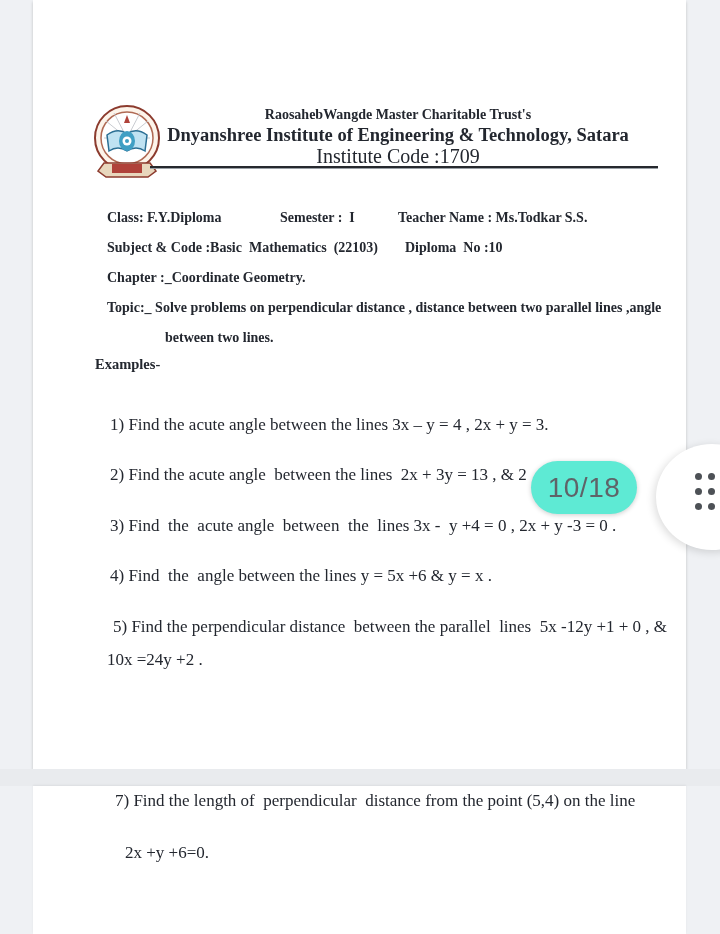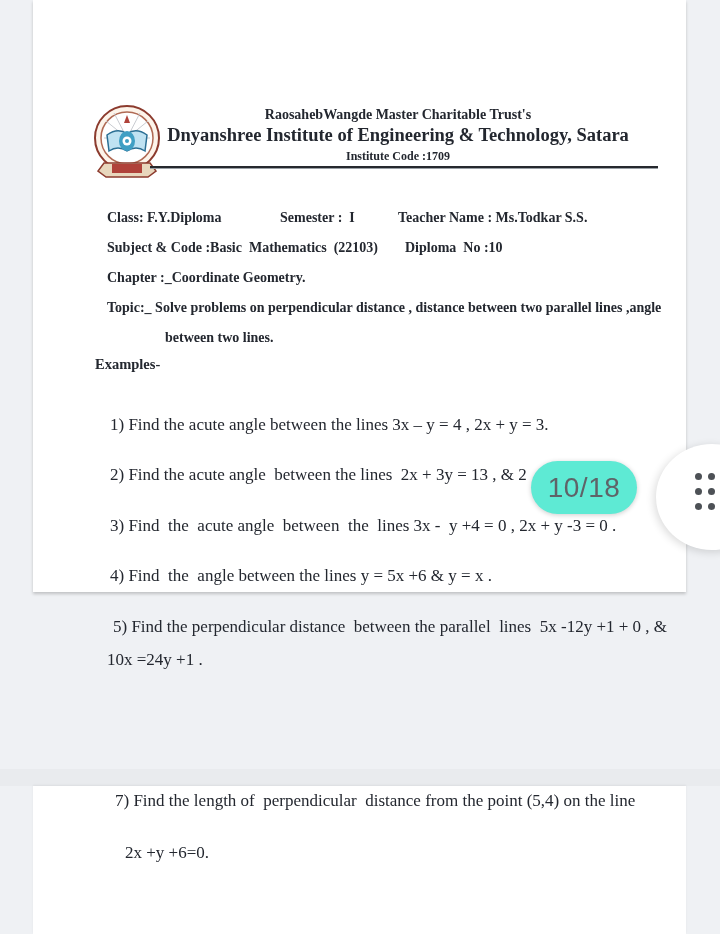--- a/index.html
+++ b/index.html
@@ -4,30 +4,30 @@
 <style>
   :root{
     --margin_bg:#eff1f4; --page_bg:#ffffff; --ink:#23272f;
     --pill_text:#5f6368; --dot_color:#4d5156; --gap_bg:#e9ebee;
   }
   *{margin:0;padding:0;box-sizing:border-box;}
   html,body{width:720px;height:934px;overflow:hidden;}
   body{background:var(--margin_bg);font-family:"Liberation Serif",serif;position:relative;}
   .screen{position:absolute;inset:0;}
   .page{position:absolute;left:33px;width:653px;background:var(--page_bg);}
-  .page1{top:0;height:592px;box-shadow:0 2px 3px rgba(0,0,0,.20);}
+  .page1{top:0;height:769px;box-shadow:0 2px 3px rgba(0,0,0,.20);}
   .page-gap{position:absolute;left:0;top:769px;width:720px;height:17px;background:var(--gap_bg);}
   .page2{top:786px;height:148px;box-shadow:0 -1px 2px rgba(0,0,0,.06);}
   .t{position:absolute;color:var(--ink);white-space:pre;line-height:1;}
   
   .logo{position:absolute;left:61px;top:101px;width:67px;height:86px;}
   .hdr{position:absolute;left:110px;top:106px;width:510px;text-align:center;color:var(--ink);}
   .hdr .h1{font-weight:bold;font-size:14px;line-height:18px;}
   .hdr .h2{font-weight:bold;font-size:18.5px;line-height:22px;}
-  .hdr .h3{font-weight:bold;font-size:12px;line-height:20px;}
+  .hdr .h3{font-weight:normal;font-size:20px;line-height:20px;}
   .rule{position:absolute;left:117px;top:166px;width:508px;height:3px;background:#26292e;border-bottom:1px solid #9aa0a6;}
   
   .m{font-weight:bold;font-size:14px;}
   .class-lbl{left:74px;top:211px;}  .sem-lbl{left:247px;top:211px;}  .teacher-lbl{left:365px;top:211px;}
   .subj-lbl{left:74px;top:241px;}   .tut-lbl{left:372px;top:241px;}
   .chap-lbl{left:74px;top:271px;}
   .topic1{left:74px;top:301px;}     .topic2{left:132px;top:331px;}
   .examples-lbl{left:62px;top:357px;font-size:14.5px;}
   
   .ex{font-size:17px;}
@@ -88,21 +88,21 @@
     <span class="t m chap-lbl">Chapter :_Coordinate Geometry.</span>
     <span class="t m topic1">Topic:_ Solve problems on perpendicular distance , distance between two parallel lines ,angle</span>
     <span class="t m topic2">between two lines.</span>
     <span class="t m examples-lbl">Examples-</span>
 
     <span class="t ex ex1">1) Find the acute angle between the lines 3x – y = 4 , 2x + y = 3.</span>
     <span class="t ex ex2">2) Find the acute angle  between the lines  2x + 3y = 13 , &amp; 2</span>
     <span class="t ex ex3">3) Find  the  acute angle  between  the  lines 3x -  y +4 = 0 , 2x + y -3 = 0 .</span>
     <span class="t ex ex4">4) Find  the  angle between the lines y = 5x +6 &amp; y = x .</span>
     <span class="t ex ex5">5) Find the perpendicular distance  between the parallel  lines  5x -12y +1 + 0 , &amp;</span>
-    <span class="t ex ex5b">10x =24y +1 .</span>
+    <span class="t ex ex5b">10x =24y +2 .</span>
   </div>
 
   <div class="page-gap"></div>
 
   <div class="page page2">
     <span class="t ex ex7">7) Find the length of  perpendicular  distance from the point (5,4) on the line</span>
     <span class="t ex ex7b">2x +y +6=0.</span>
   </div>
 
   <div class="pill">

